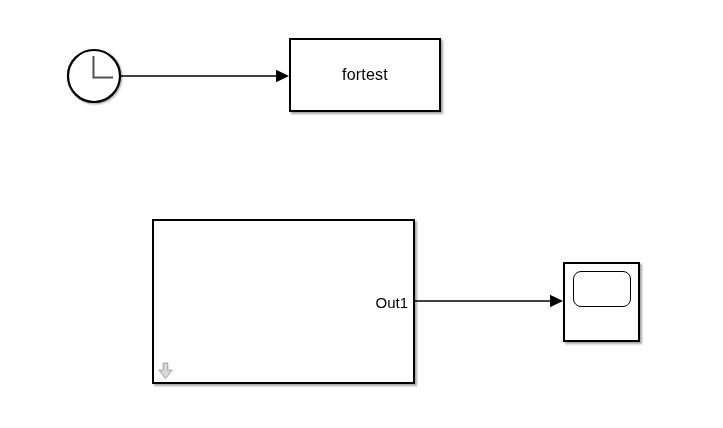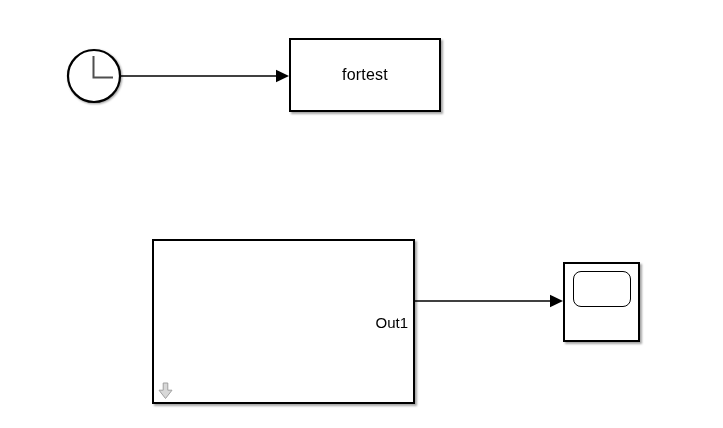--- a/index.html
+++ b/index.html
@@ -52,21 +52,20 @@
     height: 56px;
   }
   .clock-block svg {
     filter: drop-shadow(1px 1.5px 1px rgba(0,0,0,0.40));
   }
   .subsystem-block {
     left: 152px;
     top: 219px;
     width: 263px;
     height: 165px;
-    margin-top: 20px;
   }
   .port-label {
     position: absolute;
     right: 5px;
     top: 50%;
     transform: translateY(-50%);
     font-size: 15px;
     color: #000000;
   }
   .subsystem-badge {

